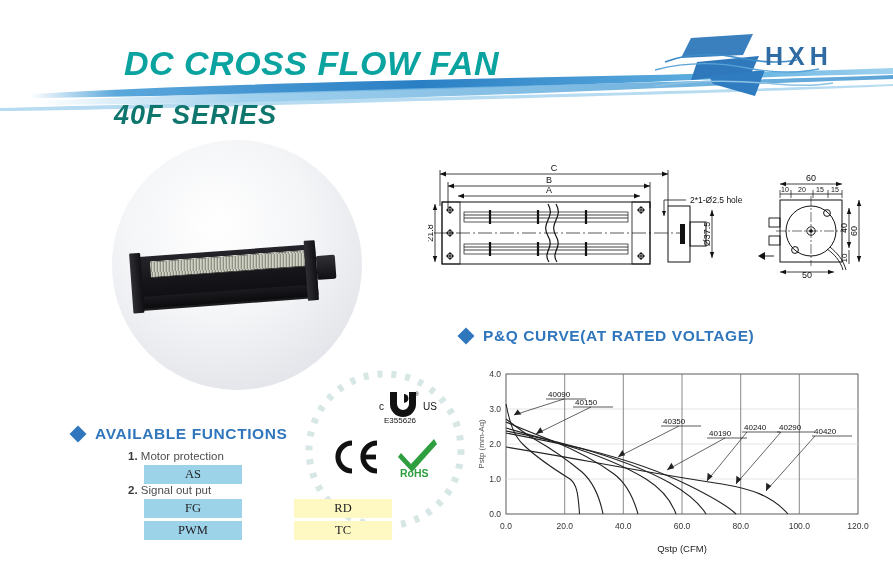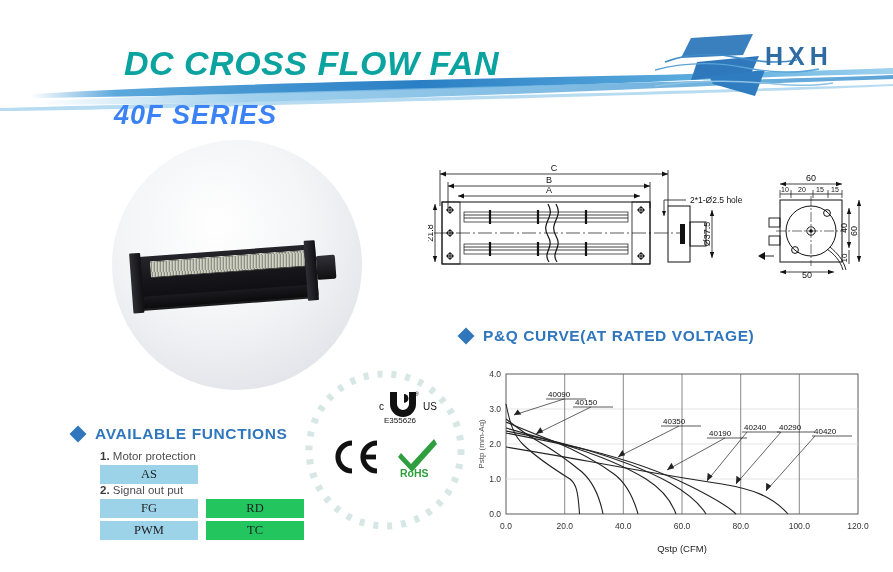--- a/index.html
+++ b/index.html
@@ -17,21 +17,21 @@
     position:absolute; left:88px; top:44px;
     font-size:34px; font-weight:bold; font-style:italic;
     color:#0aa3a0; letter-spacing:0.5px;
     white-space:nowrap;
     font-family:"Liberation Sans", sans-serif;
     margin-left:36px;
   }
   .title-sub {
     position:absolute; left:114px; top:100px;
     font-size:27px; font-weight:bold; font-style:italic;
-    color:#3b82f6; letter-spacing:1px;
+    color:#0f766e; letter-spacing:1px;
     white-space:nowrap;
   }
   
   .swoosh { position:absolute; left:0; top:68px; width:893px; height:60px; }
 
   
   .logo-wrap { position:absolute; left:655px; top:22px; width:238px; height:80px; }
   .logo-text {
     position:absolute; left:110px; top:20px;
     font-size:25px; font-weight:bold; color:#2f6ca3;
@@ -102,29 +102,29 @@
 
   
   .cert { position:absolute; }
   #cert-ul   { left:378px; top:388px; width:62px; height:40px; }
   #cert-ce   { left:330px; top:440px; width:52px; height:34px; }
   #cert-rohs { left:397px; top:438px; width:44px; height:40px; }
 
   
   .fn-item { position:absolute; white-space:nowrap; }
   .fn-label {
-    font-size:11.5px; color:#4e4e52; font-weight:normal;
+    font-size:11.5px; color:#4e4e52; font-weight:normal;margin-left:28px;
   }
   .fn-label b { font-weight:bold; color:#3a3a3e; }
   .fn-chip {
     display:inline-block; width:98px; height:19px; line-height:19px;
     background:#9dd3e8; color:#1e1e22; text-align:center;
-    font-size:12.5px; font-family:"Liberation Serif", serif;
-  }
-  .fn-chip.pale { background:#22c55e; }
+    font-size:12.5px; font-family:"Liberation Serif", serif;margin-left:44px;
+  }
+  .fn-chip.pale { background:#fef9c3; }
   .fn-row { display:flex; gap:8px; margin-top:3px; }
 
   
   #dim-draw { position:absolute; left:428px; top:160px; width:465px; height:120px; }
 
   
   #pq-chart { position:absolute; left:470px; top:362px; width:423px; height:200px; }
 
   text { font-family:"Liberation Sans", sans-serif; }
 </style>

